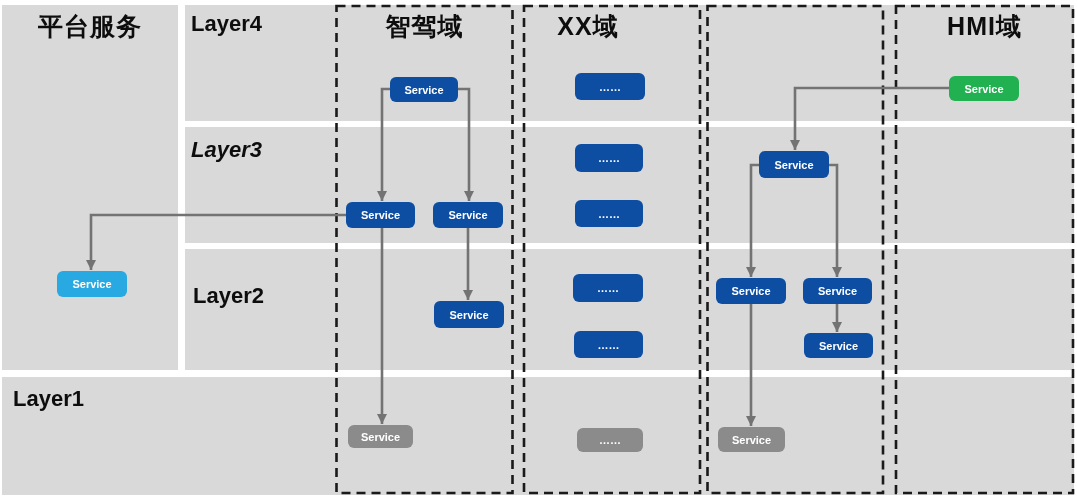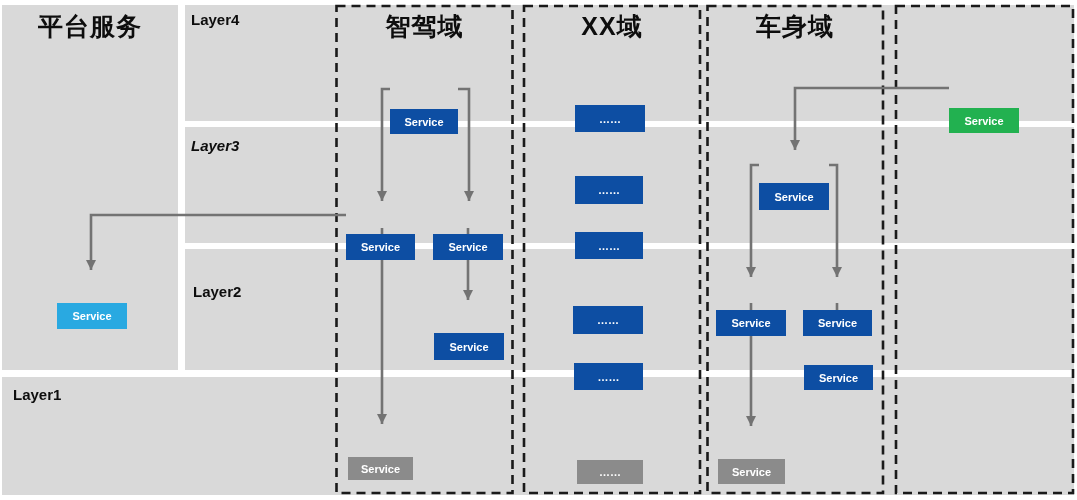--- a/index.html
+++ b/index.html
@@ -2,44 +2,44 @@
 <html lang="zh"><head>
 <meta charset="utf-8">
 <style>
   html,body{margin:0;padding:0;background:#fff;}
   .canvas{position:relative;width:1077px;height:500px;background:#ffffff;
           font-family:"Liberation Sans","DejaVu Sans",sans-serif;overflow:hidden;}
   .panel{position:absolute;background:#d9d9d9;z-index:1;}
   .overlay{position:absolute;left:0;top:0;z-index:2;pointer-events:none;}
   .hdr{position:absolute;z-index:3;text-align:center;font-weight:bold;
        font-size:25px;color:#0d0d0d;letter-spacing:1px;}
-  .layer-label{position:absolute;z-index:3;font-weight:bold;font-size:15px;color:#0d0d0d;}
-  .svc{position:absolute;z-index:4;border-radius:0;color:#fff;font-size:11px;
+  .layer-label{position:absolute;z-index:3;font-weight:bold;font-size:22px;color:#0d0d0d;}
+  .svc{position:absolute;z-index:4;border-radius:6px;color:#fff;font-size:11px;
        font-weight:bold;display:flex;align-items:center;justify-content:center;
-       box-sizing:border-box;margin-top:32px;}
+       box-sizing:border-box;}
   .svc.blue{background:#0d4ea3;}
   .svc.lightblue{background:#29a9e1;}
   .svc.green{background:#22b150;}
   .svc.gray{background:#8b8b8b;}
 </style>
 </head>
 <body>
 
 <div class="canvas">
 
   <div class="panel" style="left:2px;top:5px;width:176px;height:365px;"></div>
   <div class="panel" style="left:185px;top:5px;width:889px;height:116px;"></div>
   <div class="panel" style="left:185px;top:127px;width:889px;height:116px;"></div>
   <div class="panel" style="left:185px;top:249px;width:889px;height:121px;"></div>
   <div class="panel" style="left:2px;top:377px;width:1072px;height:118px;"></div>
 
   <div class="hdr" style="left:336px;top:10px;width:177px;">智驾域</div>
   <div class="hdr" style="left:2px;top:10px;width:176px;">平台服务</div>
-  <div class="hdr" style="left:524px;top:10px;width:176px;text-align:center;">XX域</div>
-  <div class="hdr" style="left:707px;top:10px;width:176px;">车身域</div>
+  <div class="hdr" style="left:500px;top:10px;width:176px;text-align:center;">XX域</div>
+  <div class="hdr" style="left:896px;top:10px;width:177px;">HMI域</div>
 
   <div class="layer-label" style="left:191px;top:11px;">Layer4</div>
   <div class="layer-label" style="left:191px;top:137px;font-style:italic;">Layer3</div>
   <div class="layer-label" style="left:193px;top:263px;margin-top:20px;">Layer2</div>
   <div class="layer-label" style="left:13px;top:386px;text-align:center;">Layer1</div>
 
   <svg class="overlay" width="1077" height="500" viewBox="0 0 1077 500">
     <defs>
       <marker id="ah" viewBox="0 0 10 10" refX="10" refY="5" markerUnits="userSpaceOnUse" markerWidth="11" markerHeight="10" orient="auto">
         <path d="M0,0 L10,5 L0,10 Z" fill="#737373"></path>

